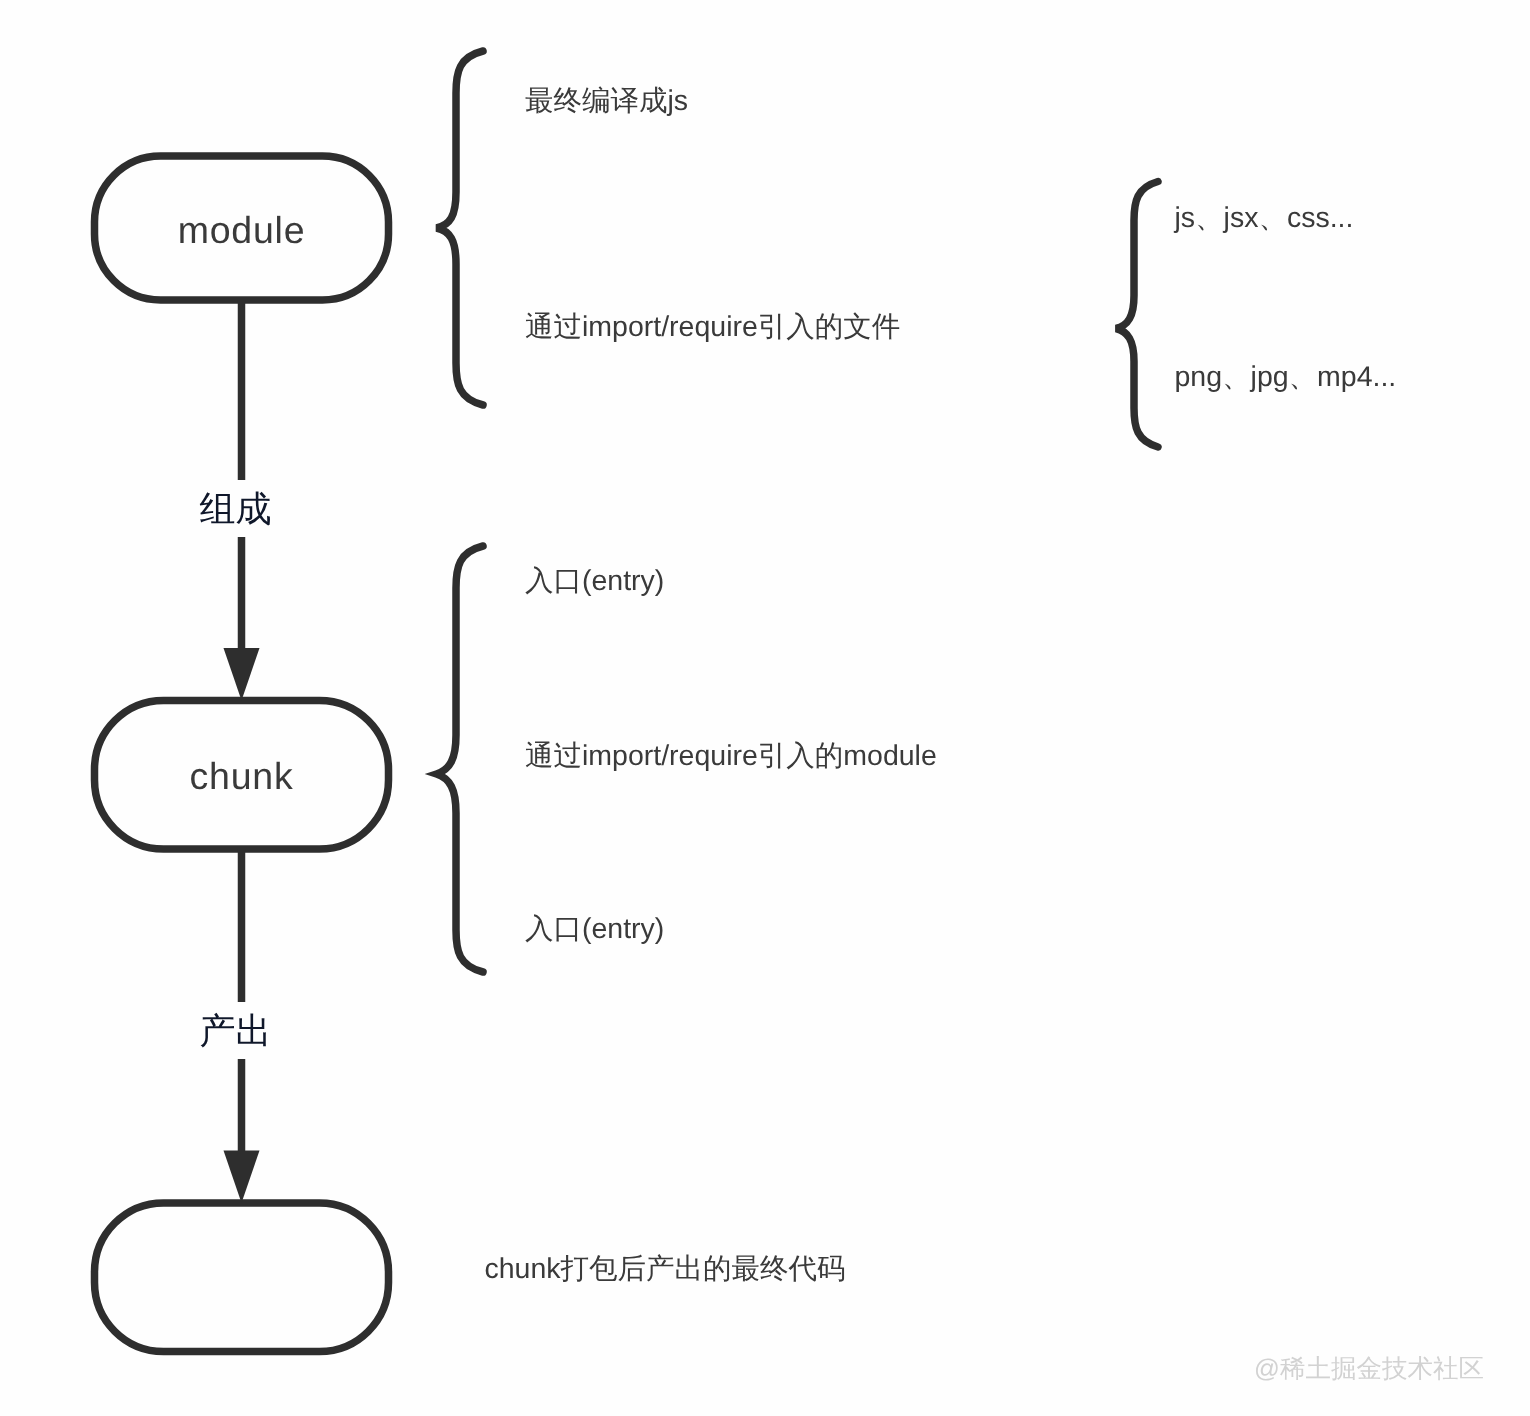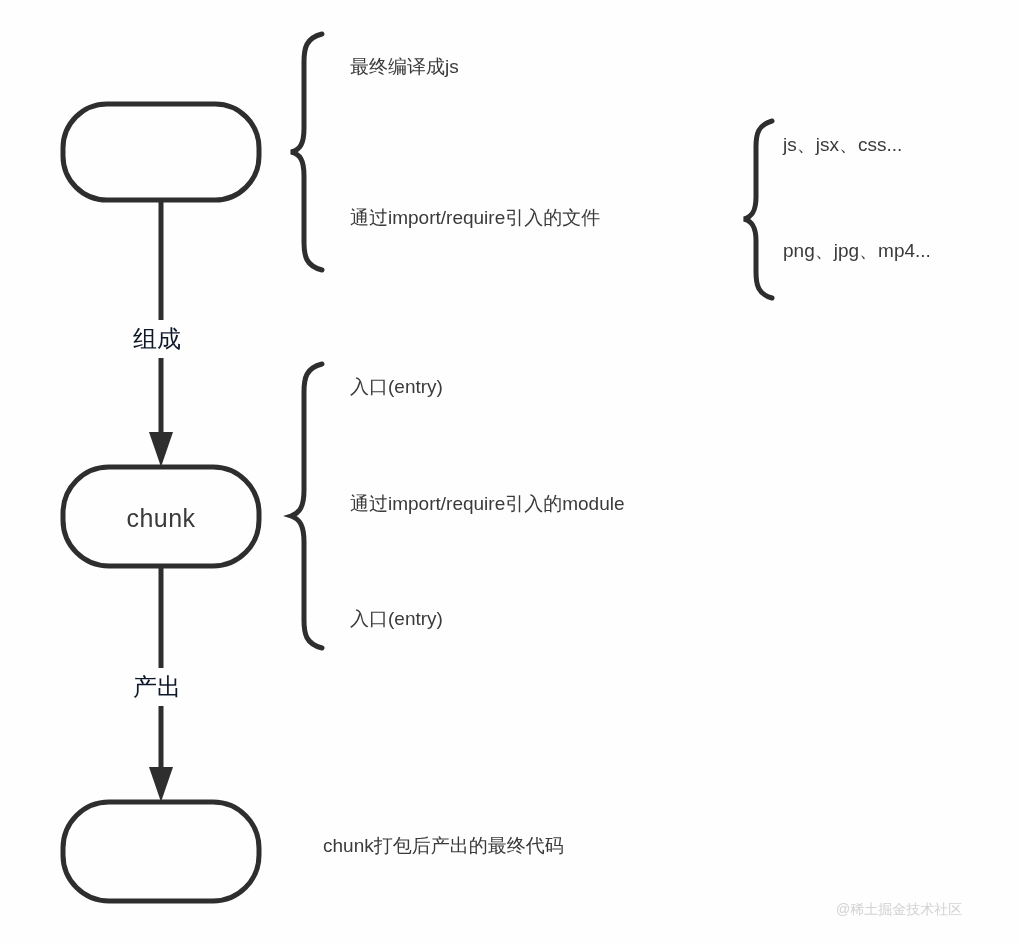--- a/index.html
+++ b/index.html
@@ -43,21 +43,21 @@
     position: absolute;
     font-size: 24px;
     color: #0f172a;
     white-space: nowrap;
     background: #fefefe;
     padding: 3px 6px;
     font-family: Liberation Serif, serif;
   }
   .watermark {
     position: absolute;
-    font-size: 14px;
+    font-size: 17px;
     color: #d2d2d2;
     white-space: nowrap;
     font-family: "Liberation Sans", "DejaVu Sans", sans-serif;
   }
 </style>
 </head>
 <body>
 
 <div id="canvas">
 
@@ -93,20 +93,21 @@
 
     <path d="M 322 364
              C 306 368, 304 378, 304 392
              L 304 490
              C 304 506, 300 513, 291 516
              C 300 519, 304 526, 304 542
              L 304 620
              C 304 634, 306 644, 322 648" fill="none" stroke="#2e2e2e" stroke-width="5" stroke-linecap="round"></path>
   </svg>
 
+  <div class="node-label" style="left:63px; top:140px; width:196px; text-align:center;">module</div>
   <div class="node-label" style="left:63px; top:504px; width:196px; text-align:center;">chunk</div>
 
   <div class="edge-label" style="left:127px; top:320px;">组成</div>
   <div class="edge-label" style="left:127px; top:668px;">产出</div>
 
   <div class="anno-text" style="left:350px; top:54px;">最终编译成js</div>
   <div class="anno-text" style="left:350px; top:205px;">通过import/require引入的文件</div>
 
   <div class="anno-text" style="left:783px; top:132px;">js、jsx、css...</div>
   <div class="anno-text" style="left:783px; top:238px;">png、jpg、mp4...</div>

